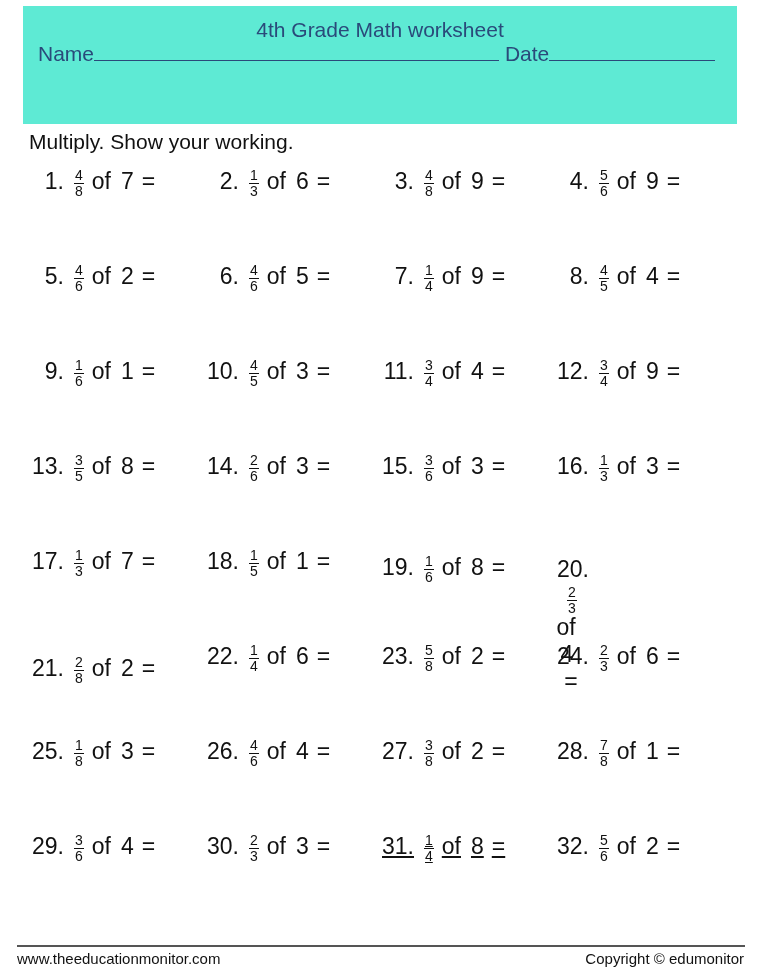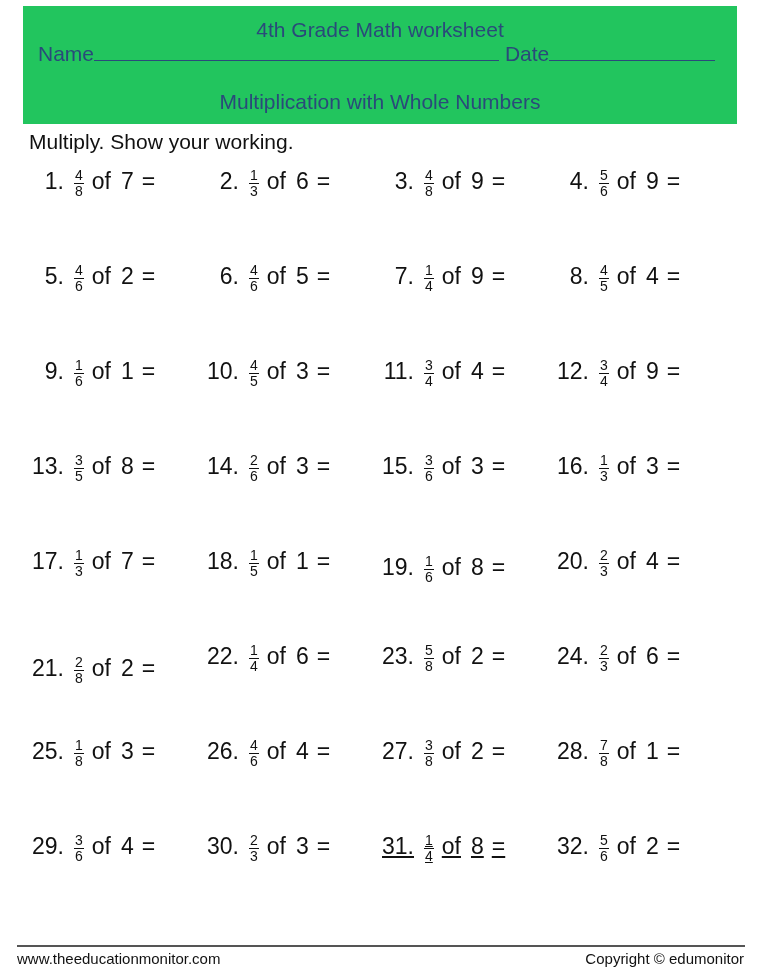--- a/index.html
+++ b/index.html
@@ -1,19 +1,19 @@
 <!DOCTYPE html>
 <html><head>
 <meta charset="utf-8">
 <style>
   html, body { margin: 0; padding: 0; background: #ffffff; }
   body { width: 768px; height: 972px; position: relative; overflow: hidden;
          font-family: "Liberation Sans", sans-serif; color: #111; }
   .header-box { position: absolute; left: 23px; top: 6px; width: 714px; height: 118px;
-                background: #22c55e; color: #2a4a7a; }
+                background: #5eead4; color: #2a4a7a; }
   .hdr-title { position: absolute; left: 0; right: 0; top: 12px; text-align: center; font-size: 21px; }
   .hdr-name-row { position: absolute; left: 15px; top: 36px; font-size: 21px; white-space: nowrap; }
   .hdr-name-row .line { display: inline-block; border-bottom: 1.5px solid #2a4a7a; vertical-align: baseline; height: 18px; }
   .hdr-subtitle { position: absolute; left: 0; right: 0; top: 84px; text-align: center; font-size: 21px; }
   .instructions { position: absolute; left: 29px; top: 130px; font-size: 21px; color: #111; }
   .problems { position: absolute; left: 0; top: 160px; width: 768px; }
   .problem { position: absolute; display: flex; align-items: center; font-size: 23px; color: #111; white-space: nowrap; }
   .problem .num { display: inline-block; text-align: right; }
   .frac { display: inline-flex; flex-direction: column; align-items: center; font-size: 14px; line-height: 15px; margin: 0 8px 0 10px; position: relative; top: 2px; }
   .frac .n { border-bottom: 1px solid #111; padding: 0 1px; }
@@ -25,21 +25,20 @@
 </style>
 </head>
 <body>
 
 <div class="header-box">
   <div class="hdr-title">4th Grade Math worksheet</div>
   <div class="hdr-name-row">
     <span>Name</span><span class="line" style="width:405px"></span>
     <span>Date</span><span class="line" style="width:166px"></span>
   </div>
-  <div class="hdr-subtitle">Multiplication with Whole Numbers</div>
 </div>
 
 <div class="instructions">Multiply. Show your working.</div>
 
 <div class="problems" id="problem-grid">
     <div class="problem" style="left: 28px; top: 6px;">
       <span class="num" style="width:36px">1.</span>
       <span class="frac">
         <span class="n">4</span>
         <span class="d">8</span>
@@ -221,21 +220,21 @@
     <div class="problem" style="left: 378px; top: 392px;">
       <span class="num" style="width:36px">19.</span>
       <span class="frac">
         <span class="n">1</span>
         <span class="d">6</span>
       </span>
       <span class="of">of</span>
       <span class="whole">8</span>
       <span class="eq">=</span>
     </div>
-    <div class="problem" style="left: 553px; top: 386px;">
+    <div class="problem" style="left: 553px; top: 396px; flex-direction: column;">
       <span class="num" style="width:36px">20.</span>
       <span class="frac">
         <span class="n">2</span>
         <span class="d">3</span>
       </span>
       <span class="of">of</span>
       <span class="whole">4</span>
       <span class="eq">=</span>
     </div>
     <div class="problem" style="left: 28px; top: 493px;">

